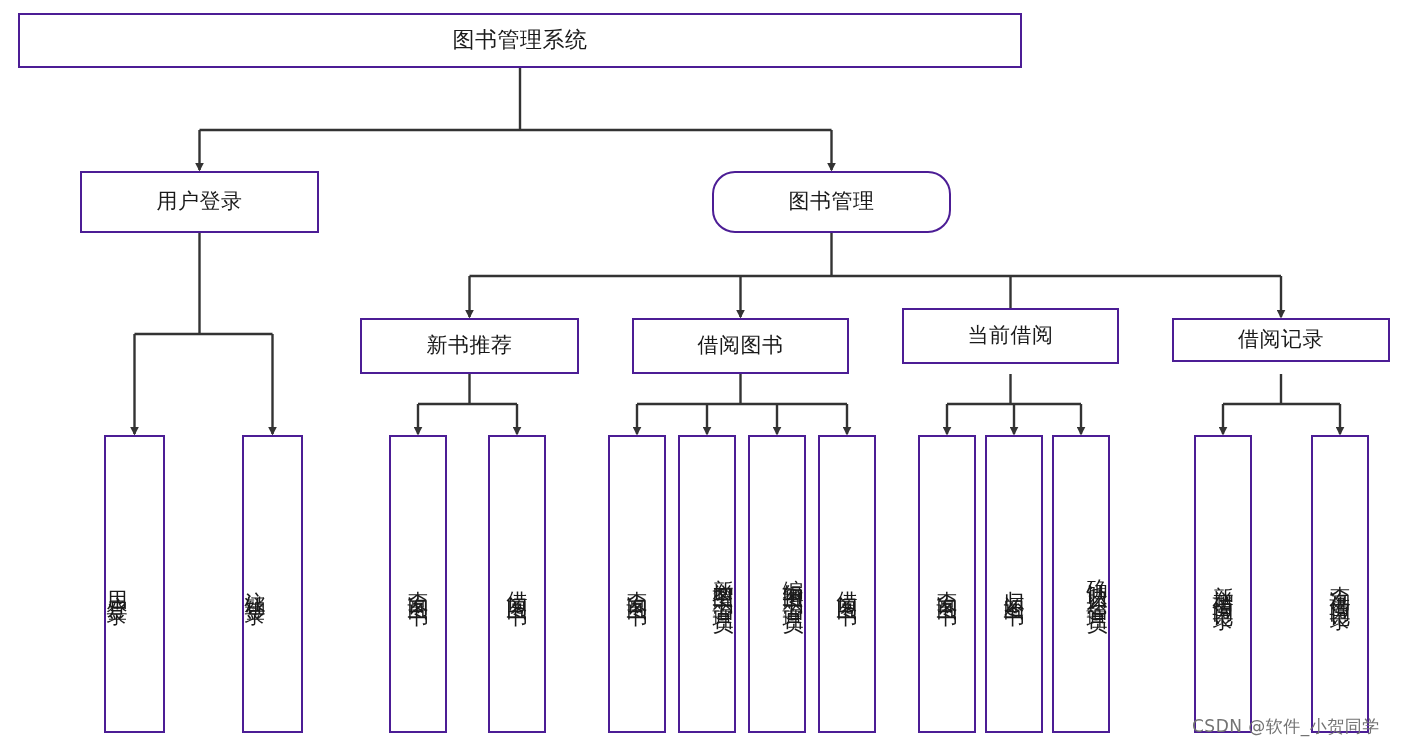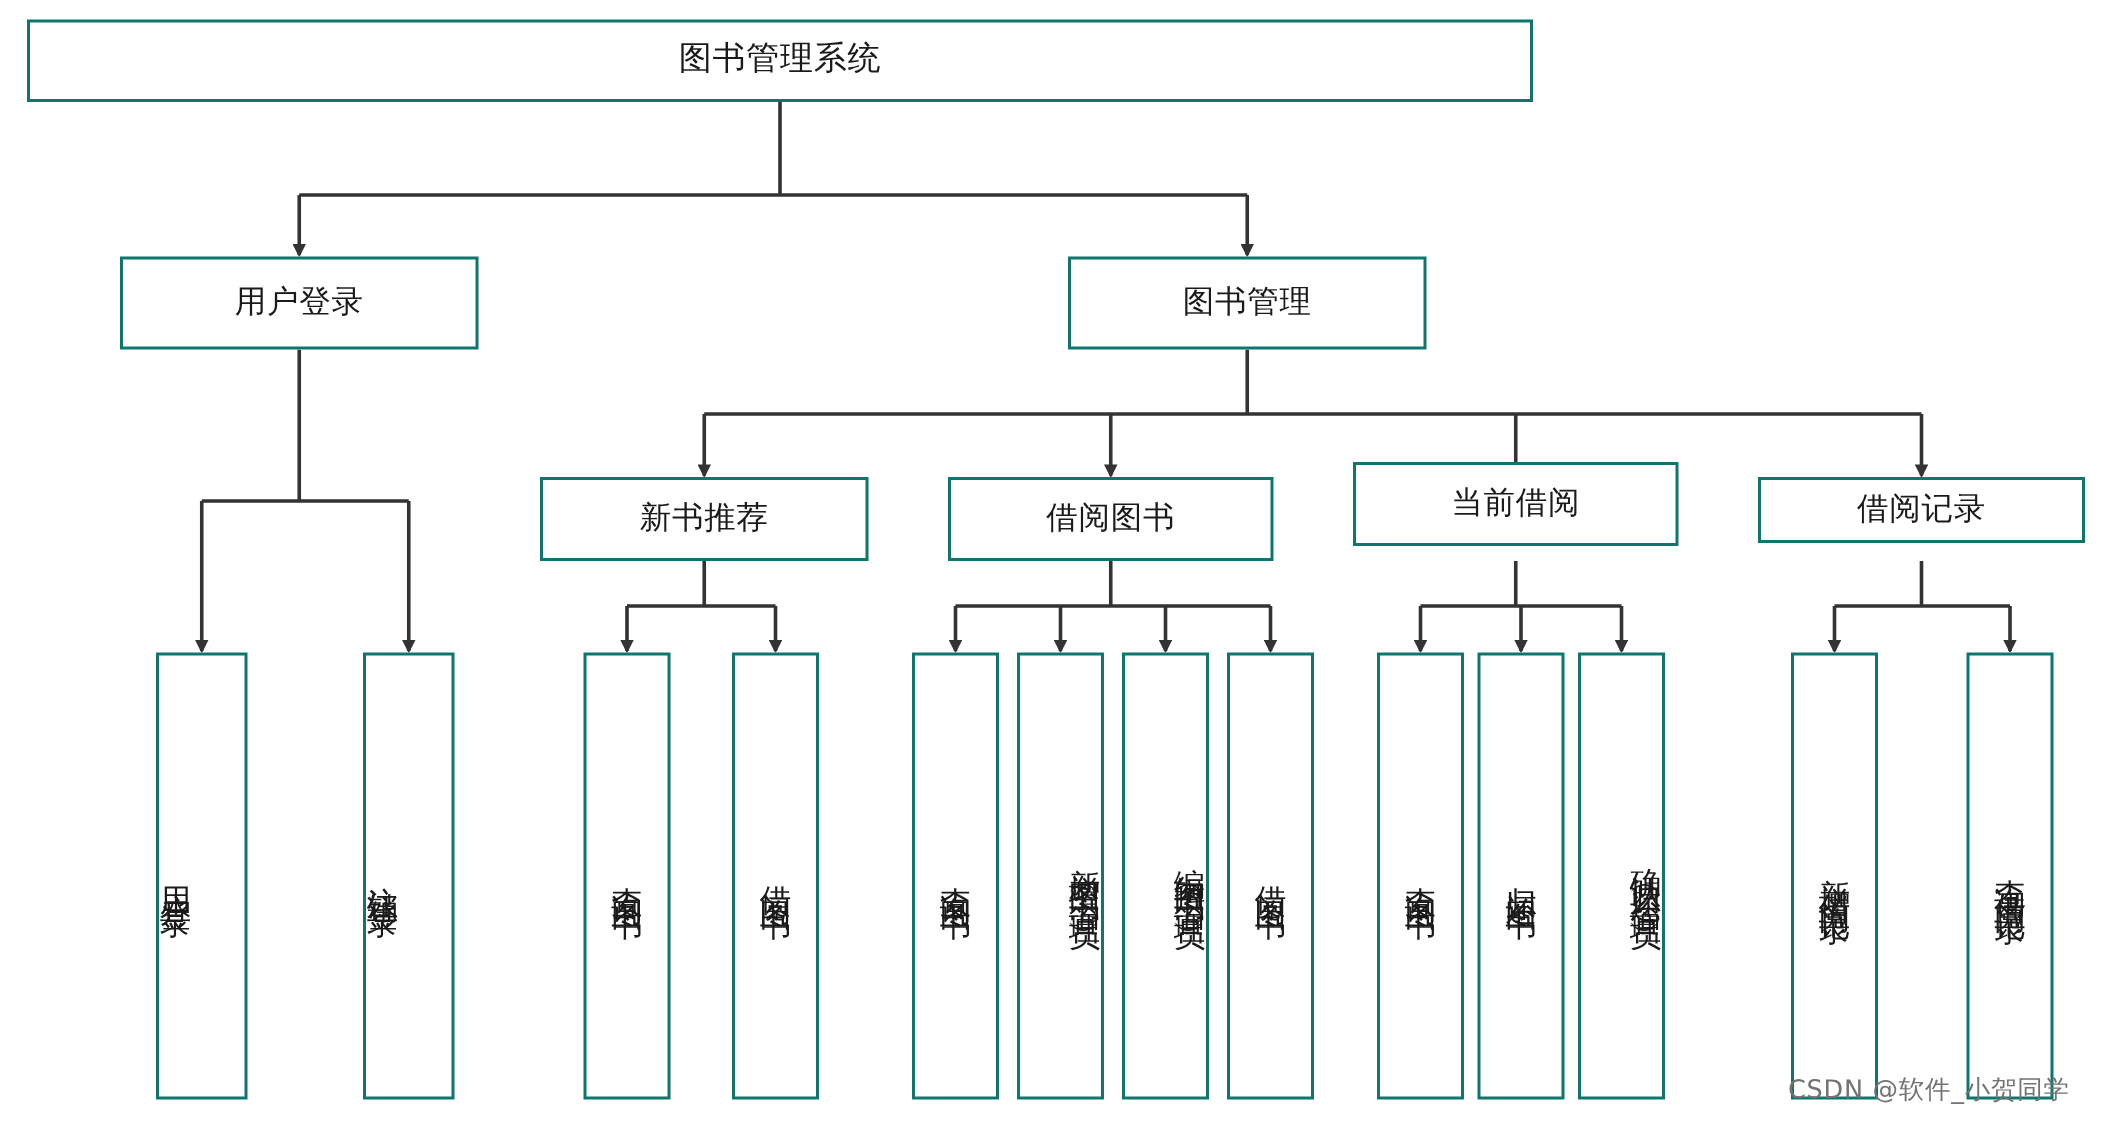--- a/index.html
+++ b/index.html
@@ -21,21 +21,21 @@
     position: absolute;
     left: 0;
     top: 0;
     width: 1405px;
     height: 747px;
     pointer-events: none;
   }
   .node {
     position: absolute;
     box-sizing: border-box;
-    border: 2px solid #0f766e;
+    border: 2px solid #4c1d95;
     background: #ffffff;
     display: flex;
     align-items: center;
     justify-content: center;
     color: #1a1a1a;
   }
   .node-h {
     font-size: 21px;
     letter-spacing: 0.5px;
     line-height: 1.2;
@@ -114,21 +114,21 @@
         <path d="M1340,404 L1340,434" stroke="#333333" stroke-width="2.4" fill="none" marker-end="url(#arrowhead)"></path>
       </g>
   </svg>
   <div id="node-layer">
       <div class="node node-h node-root" style="left: 18px; top: 13px; width: 1004px; height: 55px;">
         <span>图书管理系统</span>
       </div>
       <div class="node node-h" style="left: 80px; top: 171px; width: 239px; height: 62px;">
         <span>用户登录</span>
       </div>
-      <div class="node node-h" style="left: 712px; top: 171px; width: 239px; height: 62px;">
+      <div class="node node-h" style="left: 712px; top: 171px; width: 239px; height: 62px; border-radius: 23px;">
         <span>图书管理</span>
       </div>
       <div class="node node-h" style="left: 360px; top: 318px; width: 219px; height: 56px;">
         <span>新书推荐</span>
       </div>
       <div class="node node-h" style="left: 632px; top: 318px; width: 217px; height: 56px;">
         <span>借阅图书</span>
       </div>
       <div class="node node-h" style="left: 902px; top: 308px; width: 217px; height: 56px;">
         <span>当前借阅</span>

